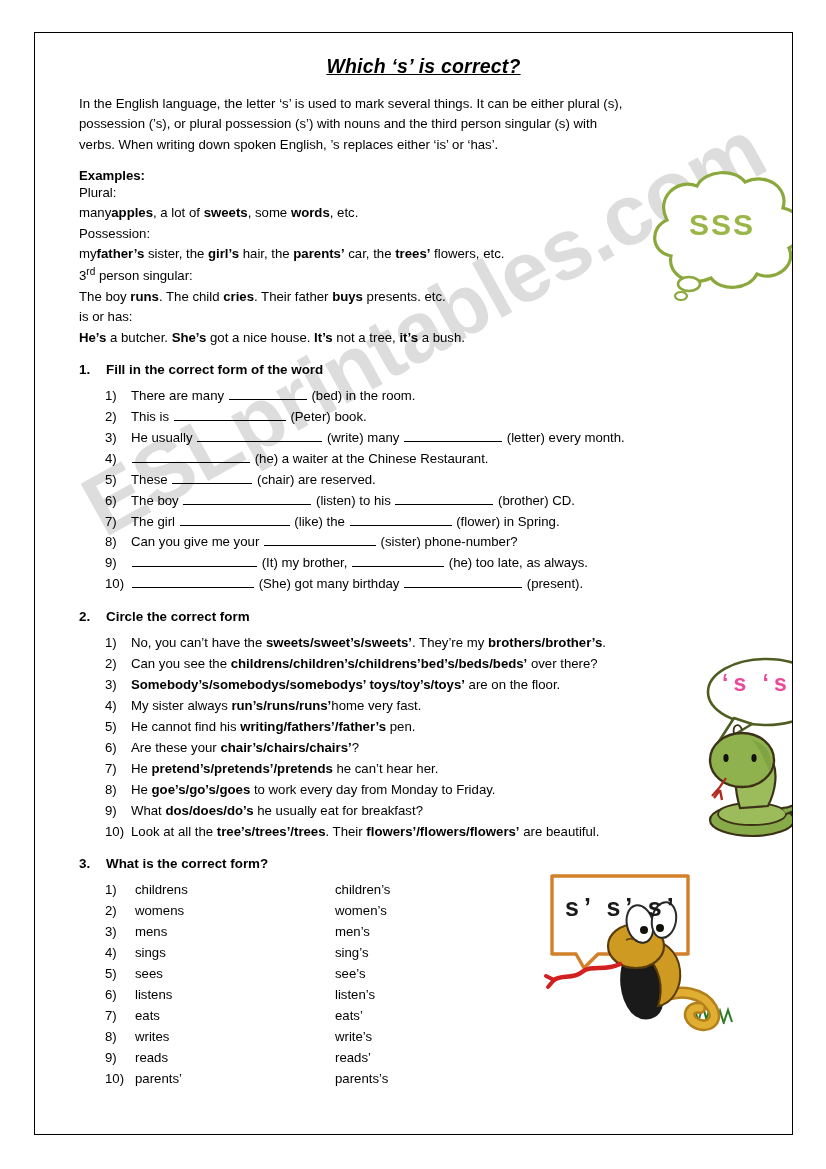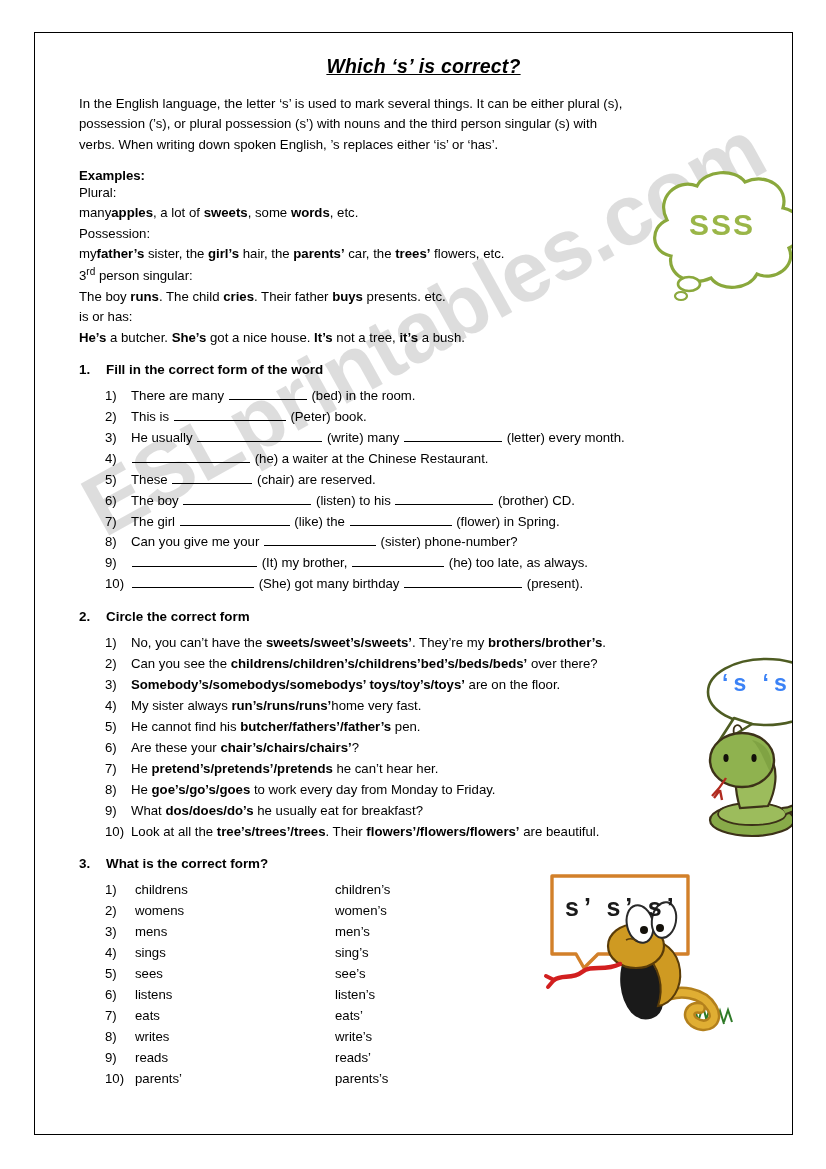--- a/index.html
+++ b/index.html
@@ -149,21 +149,21 @@
   #sss-text {
     left: 62px; top: 28px;
     font-size: 30px;
     color: #9ab648;
     letter-spacing: 2px;
     margin-top: 12px;
   }
   #ss-text {
     left: 32px; top: 22px;
     font-size: 23px;
-    color: #3b82f6;
+    color: #ec4899;
     letter-spacing: 5px;
   }
   #sss3-text {
     left: 25px; top: 25px;
     font-size: 25px;
     color: #1a1a1a;
     letter-spacing: 5px;
   }
 </style>
 </head>
@@ -359,21 +359,21 @@
         <li>
           <span class="idx">3)</span>
           <span class="txt"><b>Somebody’s/somebodys/somebodys’ toys/toy’s/toys’</b> are on the floor.</span>
         </li>
         <li>
           <span class="idx">4)</span>
           <span class="txt">My sister always <b>run’s/runs/runs’</b>home very fast.</span>
         </li>
         <li>
           <span class="idx">5)</span>
-          <span class="txt">He cannot find his <b>butcher/fathers’/father’s</b> pen.</span>
+          <span class="txt">He cannot find his <b>writing/fathers’/father’s</b> pen.</span>
         </li>
         <li>
           <span class="idx">6)</span>
           <span class="txt">Are these your <b>chair’s/chairs/chairs’</b>?</span>
         </li>
         <li>
           <span class="idx">7)</span>
           <span class="txt">He <b>pretend’s/pretends’/pretends</b> he can’t hear her.</span>
         </li>
         <li>

